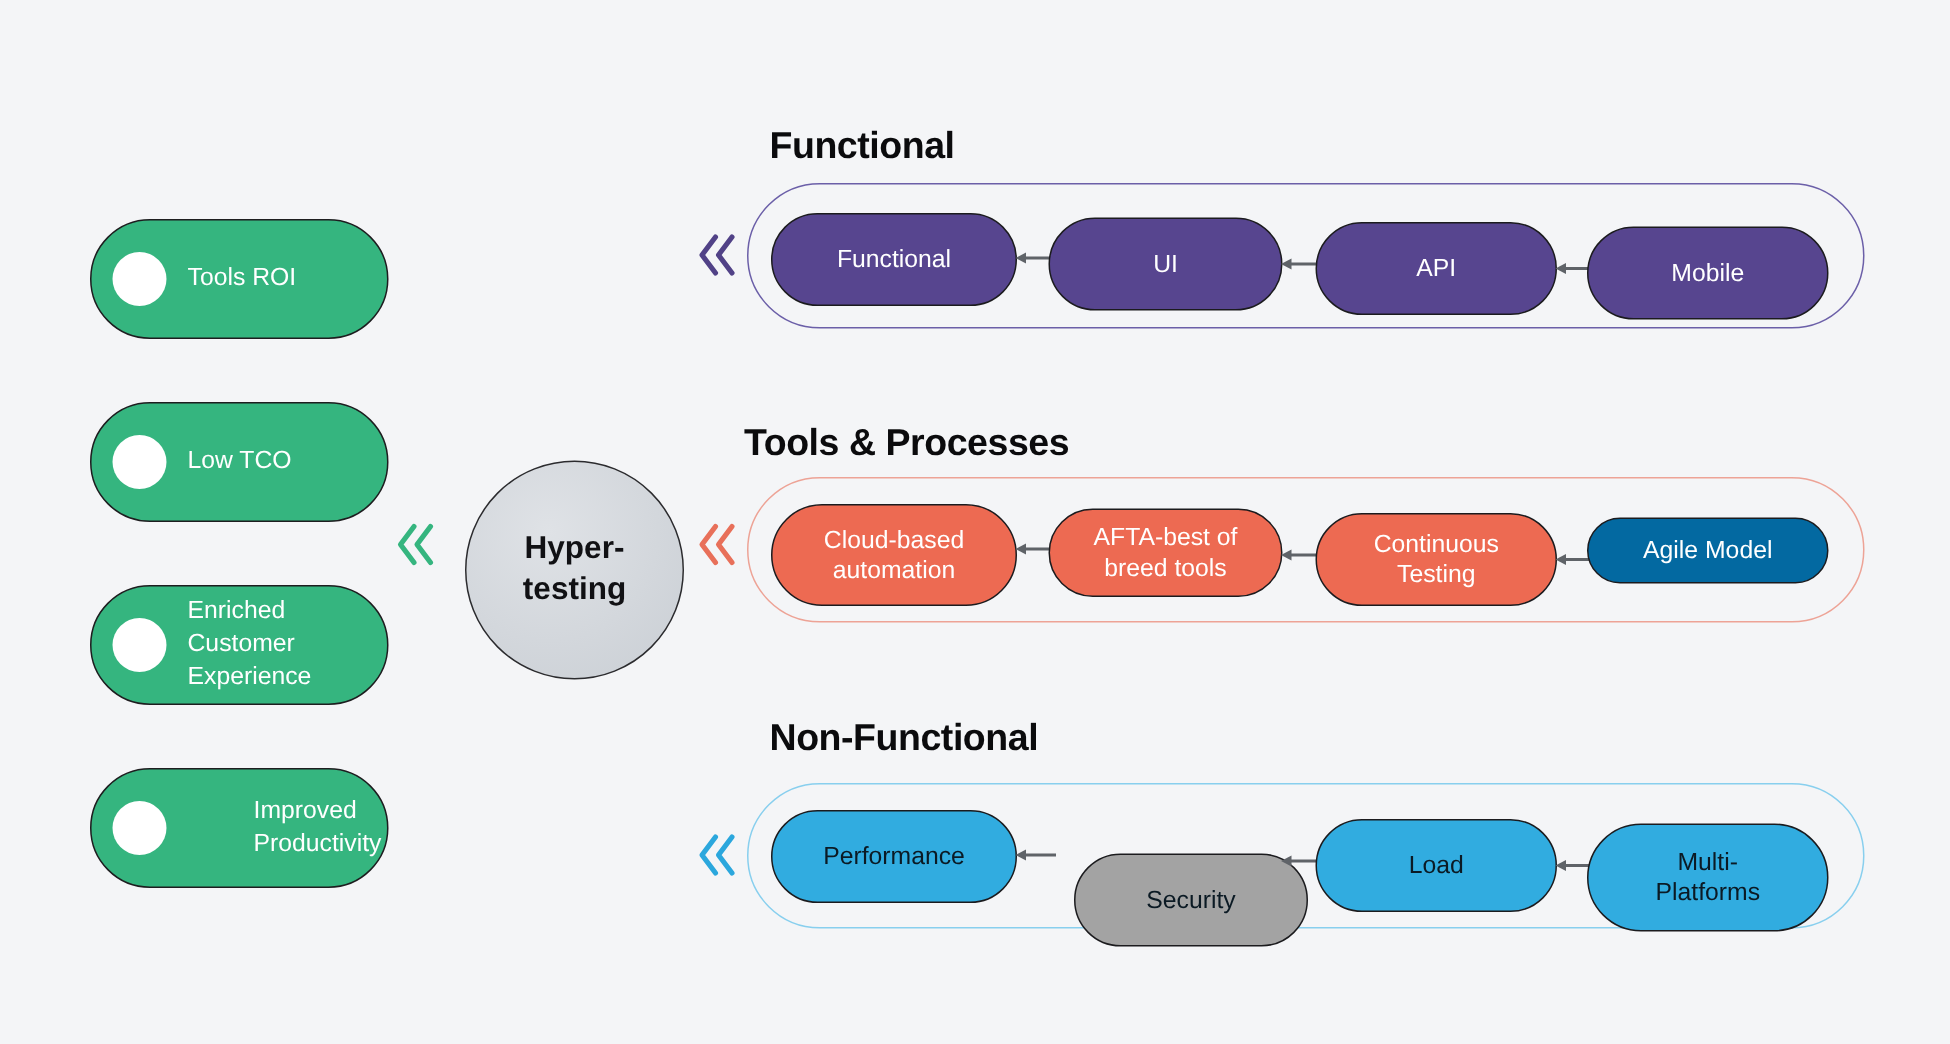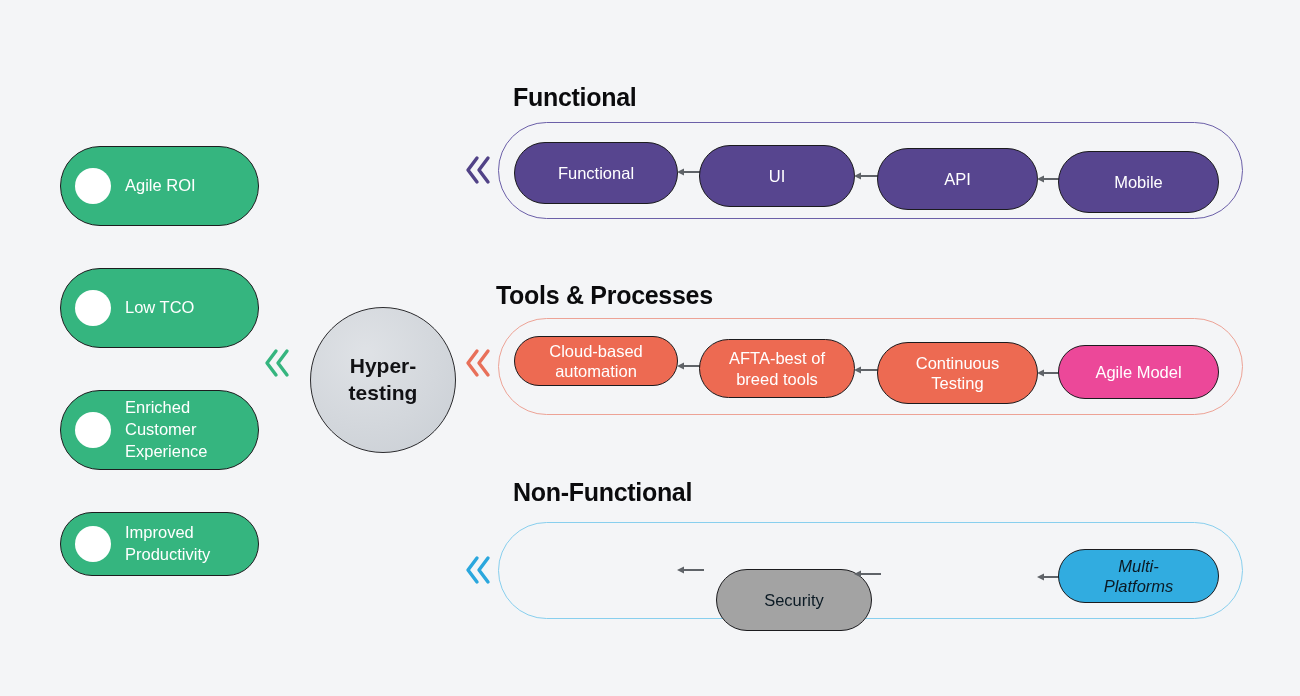--- a/index.html
+++ b/index.html
@@ -110,36 +110,36 @@
   }
   .connector svg { display:block; width: 100%; height: 100%; }
 </style>
 </head>
 <body>
 
 <div id="canvas">
 
   <div class="benefit" style="left:60px; top:146px; width:199px; height:80px;">
     <span class="dot"></span>
-    <span class="btext">Agile ROI</span>
+    <span class="btext">Tools ROI</span>
   </div>
 
   <div class="benefit" style="left:60px; top:268px; width:199px; height:80px;">
     <span class="dot"></span>
     <span class="btext">Low TCO</span>
   </div>
 
   <div class="benefit" style="left:60px; top:390px; width:199px; height:80px;">
     <span class="dot"></span>
     <span class="btext">Enriched
 Customer
 Experience</span>
   </div>
 
-  <div class="benefit" style="left:60px; top:512px; width:199px; height:64px;">
+  <div class="benefit" style="left:60px; top:512px; width:199px; height:80px;gap:44px;">
     <span class="dot"></span>
     <span class="btext">Improved
 Productivity</span>
   </div>
 
   <div class="chev" style="left:262px; top:346px;">
     <svg viewBox="0 0 30 34" fill="none" xmlns="http://www.w3.org/2000/svg">
       <path d="M14 5 L5 17 L14 29" stroke="#35b57f" stroke-width="3.4" stroke-linecap="round" stroke-linejoin="round"></path>
       <path d="M25 5 L16 17 L25 29" stroke="#35b57f" stroke-width="3.4" stroke-linecap="round" stroke-linejoin="round"></path>
     </svg>
@@ -204,21 +204,21 @@
   </div>
 
   <div class="node" style="left:1058px; top:151px; width:161px; height:62px; background:#57458f; color:#ffffff;">
     <span>Mobile</span>
   </div>
 
   <div class="section-title" style="left:496px; top:281px;">Tools &amp; Processes</div>
 
   <div class="capsule" style="left:498px; top:318px; width:745px; height:97px; border:1.3px solid #eda396;"></div>
 
-  <div class="node" style="left:514px; top:336px; width:164px; height:50px; background:#ed6a52; color:#ffffff;">
+  <div class="node" style="left:514px; top:336px; width:164px; height:68px; background:#ed6a52; color:#ffffff;">
     <span>Cloud-based
 automation</span>
   </div>
   <div class="connector" style="left:676px; top:359px; width:28px;">
     <svg viewBox="0 0 28 14" xmlns="http://www.w3.org/2000/svg">
       <line x1="28" y1="7" x2="6" y2="7" stroke="#5f6368" stroke-width="2"></line>
       <path d="M1 7 L8 3.4 L8 10.6 Z" fill="#5f6368"></path>
     </svg>
   </div>
 
@@ -237,50 +237,56 @@
     <span>Continuous
 Testing</span>
   </div>
   <div class="connector" style="left:1036px; top:366px; width:28px;">
     <svg viewBox="0 0 28 14" xmlns="http://www.w3.org/2000/svg">
       <line x1="28" y1="7" x2="6" y2="7" stroke="#5f6368" stroke-width="2"></line>
       <path d="M1 7 L8 3.4 L8 10.6 Z" fill="#5f6368"></path>
     </svg>
   </div>
 
-  <div class="node" style="left:1058px; top:345px; width:161px; height:54px; background:#ec4899; color:#ffffff;">
+  <div class="node" style="left:1058px; top:345px; width:161px; height:44px; background:#0369a1; color:#ffffff;">
     <span>Agile Model</span>
   </div>
 
   <div class="section-title" style="left:513px; top:478px;">Non-Functional</div>
 
   <div class="capsule" style="left:498px; top:522px; width:745px; height:97px; border:1.3px solid #88cfee;"></div>
 
+  <div class="node" style="left:514px; top:540px; width:164px; height:62px; background:#31ace0; color:#0b1a24;">
+    <span>Performance</span>
+  </div>
   <div class="connector" style="left:676px; top:563px; width:28px;">
     <svg viewBox="0 0 28 14" xmlns="http://www.w3.org/2000/svg">
       <line x1="28" y1="7" x2="6" y2="7" stroke="#5f6368" stroke-width="2"></line>
       <path d="M1 7 L8 3.4 L8 10.6 Z" fill="#5f6368"></path>
     </svg>
   </div>
 
   <div class="node" style="left:716px; top:543px; width:156px; height:62px; background:#a3a3a3; color:#0b1a24;margin-top:26px;">
     <span>Security</span>
   </div>
   <div class="connector" style="left:853px; top:567px; width:28px;">
     <svg viewBox="0 0 28 14" xmlns="http://www.w3.org/2000/svg">
       <line x1="28" y1="7" x2="6" y2="7" stroke="#5f6368" stroke-width="2"></line>
       <path d="M1 7 L8 3.4 L8 10.6 Z" fill="#5f6368"></path>
     </svg>
   </div>
 
+  <div class="node" style="left:877px; top:546px; width:161px; height:62px; background:#31ace0; color:#0b1a24;">
+    <span>Load</span>
+  </div>
   <div class="connector" style="left:1036px; top:570px; width:28px;">
     <svg viewBox="0 0 28 14" xmlns="http://www.w3.org/2000/svg">
       <line x1="28" y1="7" x2="6" y2="7" stroke="#5f6368" stroke-width="2"></line>
       <path d="M1 7 L8 3.4 L8 10.6 Z" fill="#5f6368"></path>
     </svg>
   </div>
 
-  <div class="node" style="left:1058px; top:549px; width:161px; height:54px; background:#31ace0; color:#0b1a24;font-style:italic;">
+  <div class="node" style="left:1058px; top:549px; width:161px; height:72px; background:#31ace0; color:#0b1a24;">
     <span>Multi-
 Platforms</span>
   </div>
 
 </div>
 
 </body></html>

